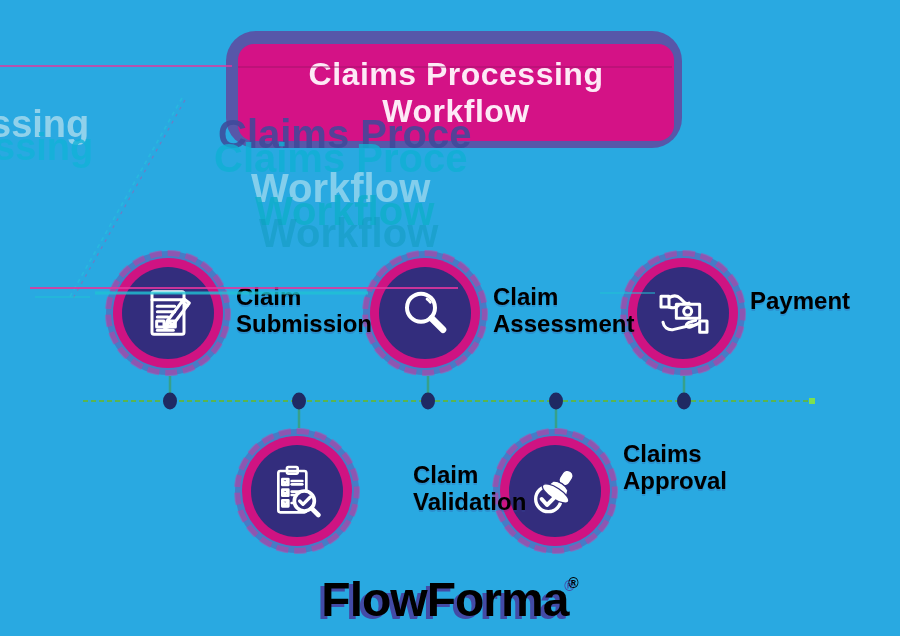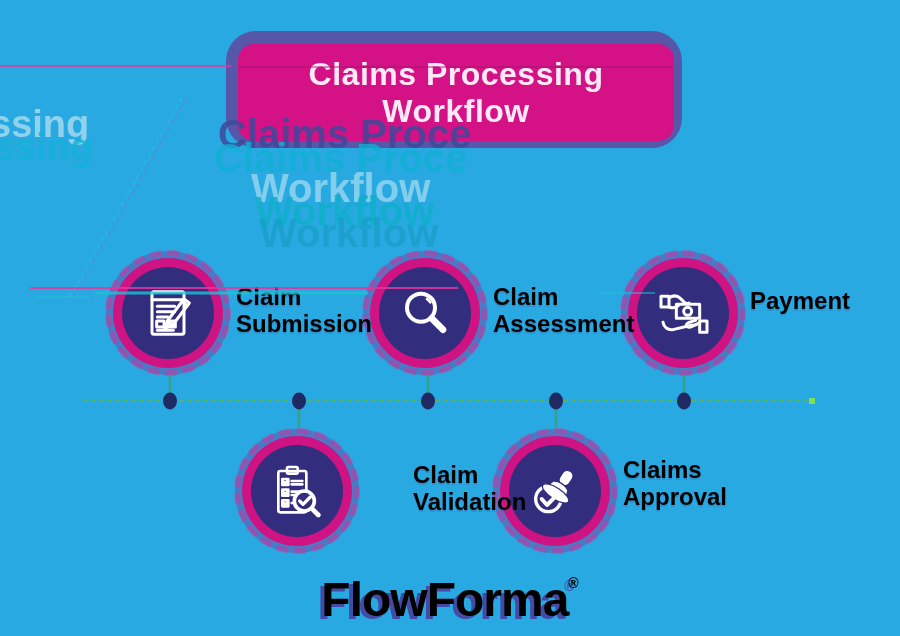--- a/index.html
+++ b/index.html
@@ -198,21 +198,21 @@
               <rect x="42" y="12" width="17" height="24" rx="8" fill="#ffffff" stroke="#332d7d" stroke-width="2"></rect>
               <path d="M37 38 q13 -7 26 0 l3 9 q-16 7 -32 0 Z" fill="#ffffff" stroke="#332d7d" stroke-width="2"></path>
               <ellipse cx="50" cy="52" rx="23" ry="8.5" fill="#ffffff" stroke="#332d7d" stroke-width="2"></ellipse>
             </g>
             <path d="M28 60 l8 9 l17 -17" stroke="#ffffff" stroke-width="6"></path>
           </svg>
         </div>
       </div>
     </div>
   </div>
-  <div class="step-label" style="left:623px;top:456px;">Claims Approval</div>
+  <div class="step-label" style="left:623px;top:440px;">Claims Approval</div>
 
   <div class="logo"><span>FlowForma</span><sup>®</sup></div>
 
   <svg class="glitch-svg" width="900" height="636">
     <line x1="0" y1="66" x2="232" y2="66" stroke="#e3369e" stroke-width="2" opacity="0.75"></line>
     <line x1="238" y1="67" x2="672" y2="67" stroke="#a3126b" stroke-width="2" opacity="0.45"></line>
     <line x1="182" y1="98" x2="68" y2="300" stroke="#27c6dc" stroke-width="1.6" stroke-dasharray="4 4" opacity="0.55"></line>
     <line x1="185" y1="100" x2="71" y2="302" stroke="#d23a9a" stroke-width="1.2" stroke-dasharray="3 5" opacity="0.4"></line>
     <line x1="30" y1="288" x2="458" y2="288" stroke="#e3369e" stroke-width="2.2" opacity="0.85"></line>
     <line x1="95" y1="293" x2="368" y2="293" stroke="#20c3d4" stroke-width="3" opacity="0.8"></line>

